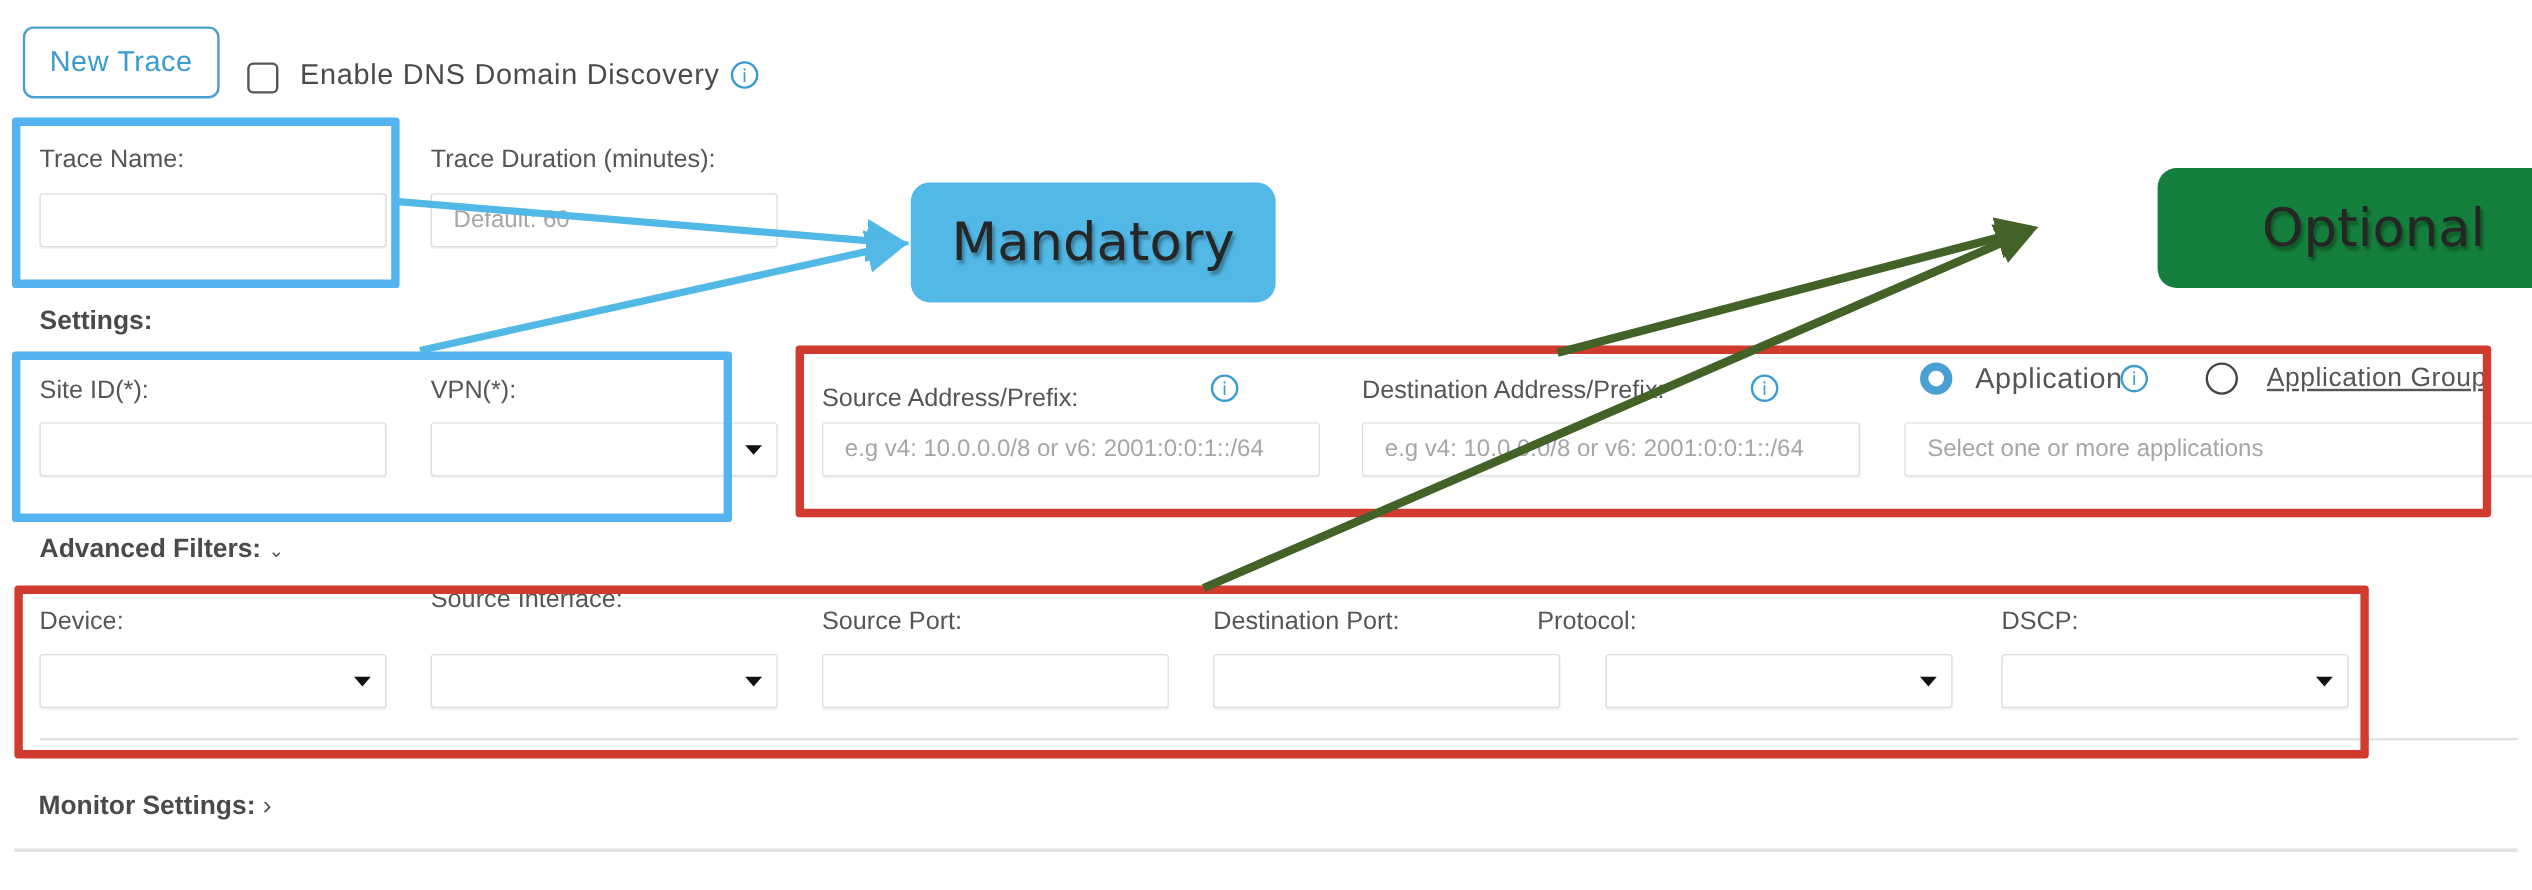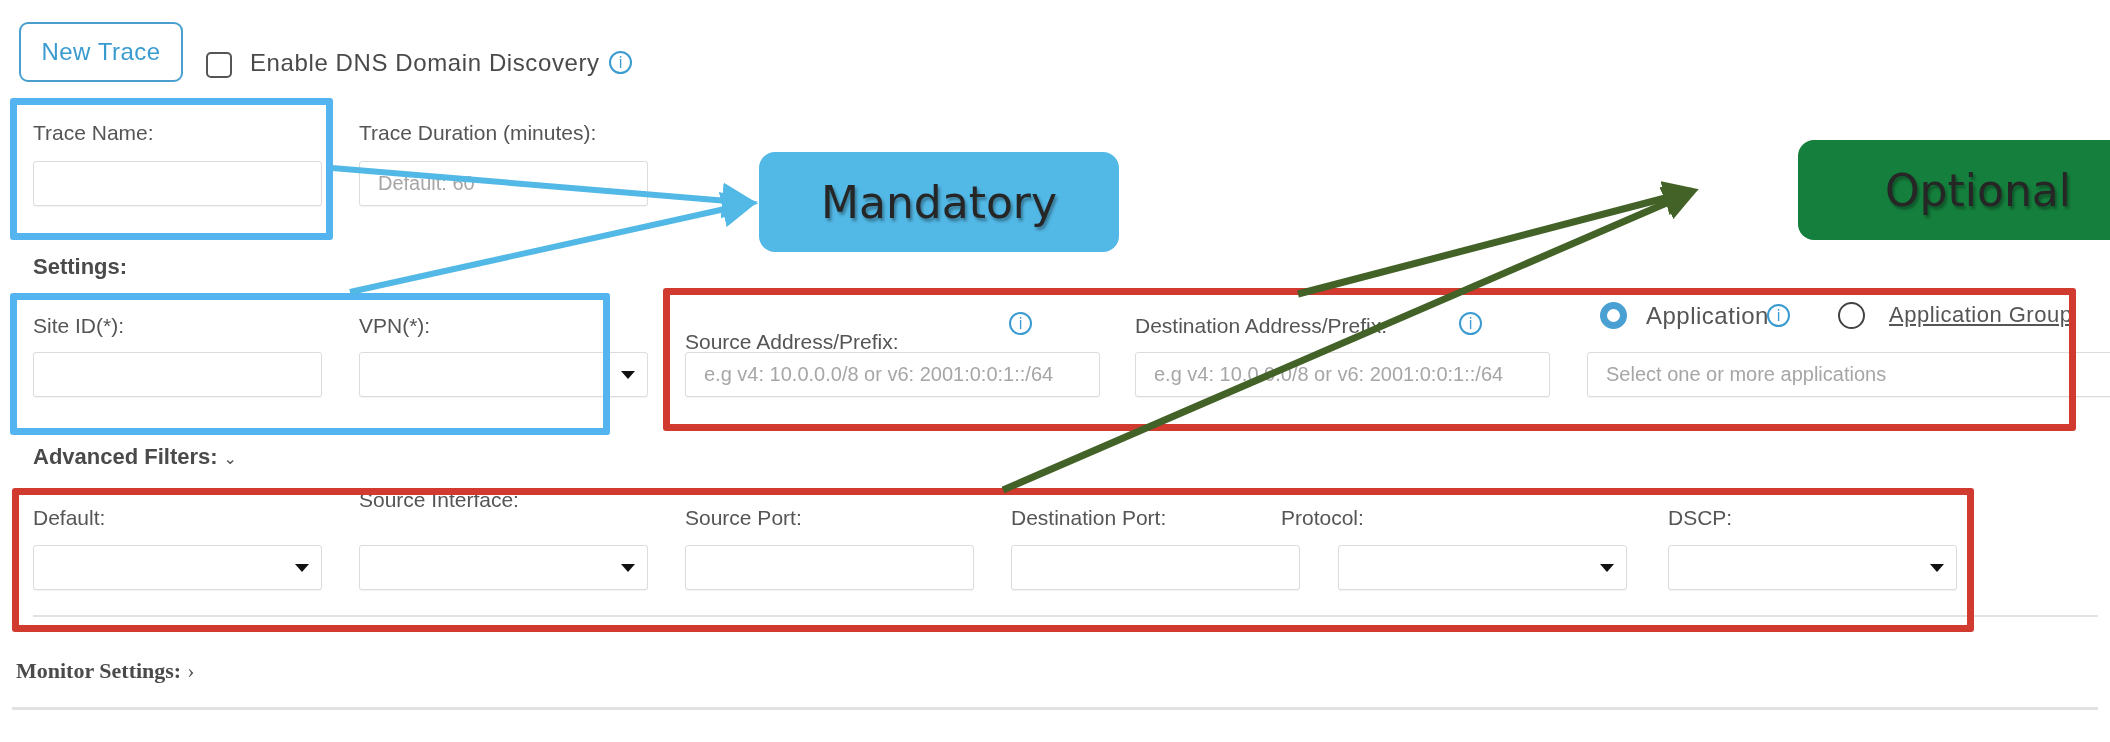--- a/index.html
+++ b/index.html
@@ -46,40 +46,40 @@
 
 <div class="abs lbl" style="left:33px; top:314px;">Site ID(*):</div>
 <div class="abs inp" style="left:33px; top:352px;"></div>
 
 <div class="abs lbl" style="left:359px; top:314px;">VPN(*):</div>
 <div class="abs inp sel" style="left:359px; top:352px;">
   <span></span>
   <span class="caret"></span>
 </div>
 
-<div class="abs lbl" style="left:685px; top:330px;">Source Address/Prefix:</div>
+<div class="abs lbl" style="left:685px; top:320px;">Source Address/Prefix:</div>
 <div class="abs info" style="left:1009px; top:312px;">i</div>
 <div class="abs inp" style="left:685px; top:352px; width:415px;">e.g v4: 10.0.0.0/8 or v6: 2001:0:0:1::/64</div>
 
 <div class="abs lbl" style="left:1135px; top:314px;">Destination Address/Prefix:</div>
 <div class="abs info" style="left:1459px; top:312px;">i</div>
 <div class="abs inp" style="left:1135px; top:352px; width:415px;">e.g v4: 10.0.0.0/8 or v6: 2001:0:0:1::/64</div>
 
 <div class="abs radio-on" style="left:1600px; top:302px;"></div>
 <div class="abs lbl" style="left:1646px; top:302px; font-size:24px; letter-spacing:0.5px;">Application</div>
 <div class="abs info" style="left:1767px; top:304px;">i</div>
 <div class="abs radio-off" style="left:1838px; top:302px;"></div>
 <div class="abs lbl" style="left:1889px; top:302px; font-size:22px; letter-spacing:0.5px;text-decoration:underline;">Application Group</div>
 <div class="abs inp" style="left:1587px; top:352px; width:540px;">Select one or more applications</div>
 
 <div class="abs section" style="left:33px; top:444px;">
   <span>Advanced Filters:</span><span class="chev">⌄</span>
 </div>
 
-<div class="abs lbl" style="left:33px; top:506px;">Default:</div>
+<div class="abs lbl" style="left:33px; top:506px;">Device:</div>
 <div class="abs inp sel" style="left:33px; top:545px;">
   <span></span>
   <span class="caret"></span>
 </div>
 
 <div class="abs lbl" style="left:359px; top:488px;">Source Interface:</div>
 <div class="abs inp sel" style="left:359px; top:545px;">
   <span></span>
   <span class="caret"></span>
 </div>
@@ -97,31 +97,31 @@
 </div>
 
 <div class="abs lbl" style="left:1668px; top:506px;">DSCP:</div>
 <div class="abs inp sel" style="left:1668px; top:545px;">
   <span></span>
   <span class="caret"></span>
 </div>
 
 <div class="abs hr" style="left:33px; top:615px; width:2065px;"></div>
 
-<div class="abs section" style="left:16px; top:658px;font-family:Liberation Serif, serif;">
+<div class="abs section" style="left:32px; top:658px;">
   <span>Monitor Settings:</span><span class="chev" style="font-size:22px;">›</span>
 </div>
 <div class="abs hr" style="left:12px; top:707px; width:2086px; height:3px;"></div>
 
 <div class="abs blue-box" style="left:10px; top:98px; width:323px; height:142px;"></div>
 <div class="abs blue-box" style="left:10px; top:293px; width:600px; height:142px;"></div>
 <div class="abs red-box" style="left:663px; top:288px; width:1413px; height:143px;"></div>
 <div class="abs red-box" style="left:12px; top:488px; width:1962px; height:144px;"></div>
 
-<div class="abs callout" style="left:759px; top:152px; width:360px; height:100px; background:#52b8e6;">Mandatory</div>
+<div class="abs callout" style="left:759px; top:152px; width:304px; height:100px; background:#52b8e6;">Mandatory</div>
 <div class="abs callout" style="left:1798px; top:140px; width:360px; height:100px; background:#15803d;">Optional</div>
 
 <svg class="overlay" width="2110" height="742">
   <defs>
     <marker id="ab" markerWidth="6" markerHeight="6" refX="5" refY="3" orient="auto" markerUnits="strokeWidth">
       <path d="M0,0 L6,3 L0,6 Z" fill="#52b8e6"></path>
     </marker>
     <marker id="ag" markerWidth="5" markerHeight="5" refX="4" refY="2.5" orient="auto" markerUnits="strokeWidth">
       <path d="M0,0 L5,2.5 L0,5 Z" fill="#436228"></path>
     </marker>

